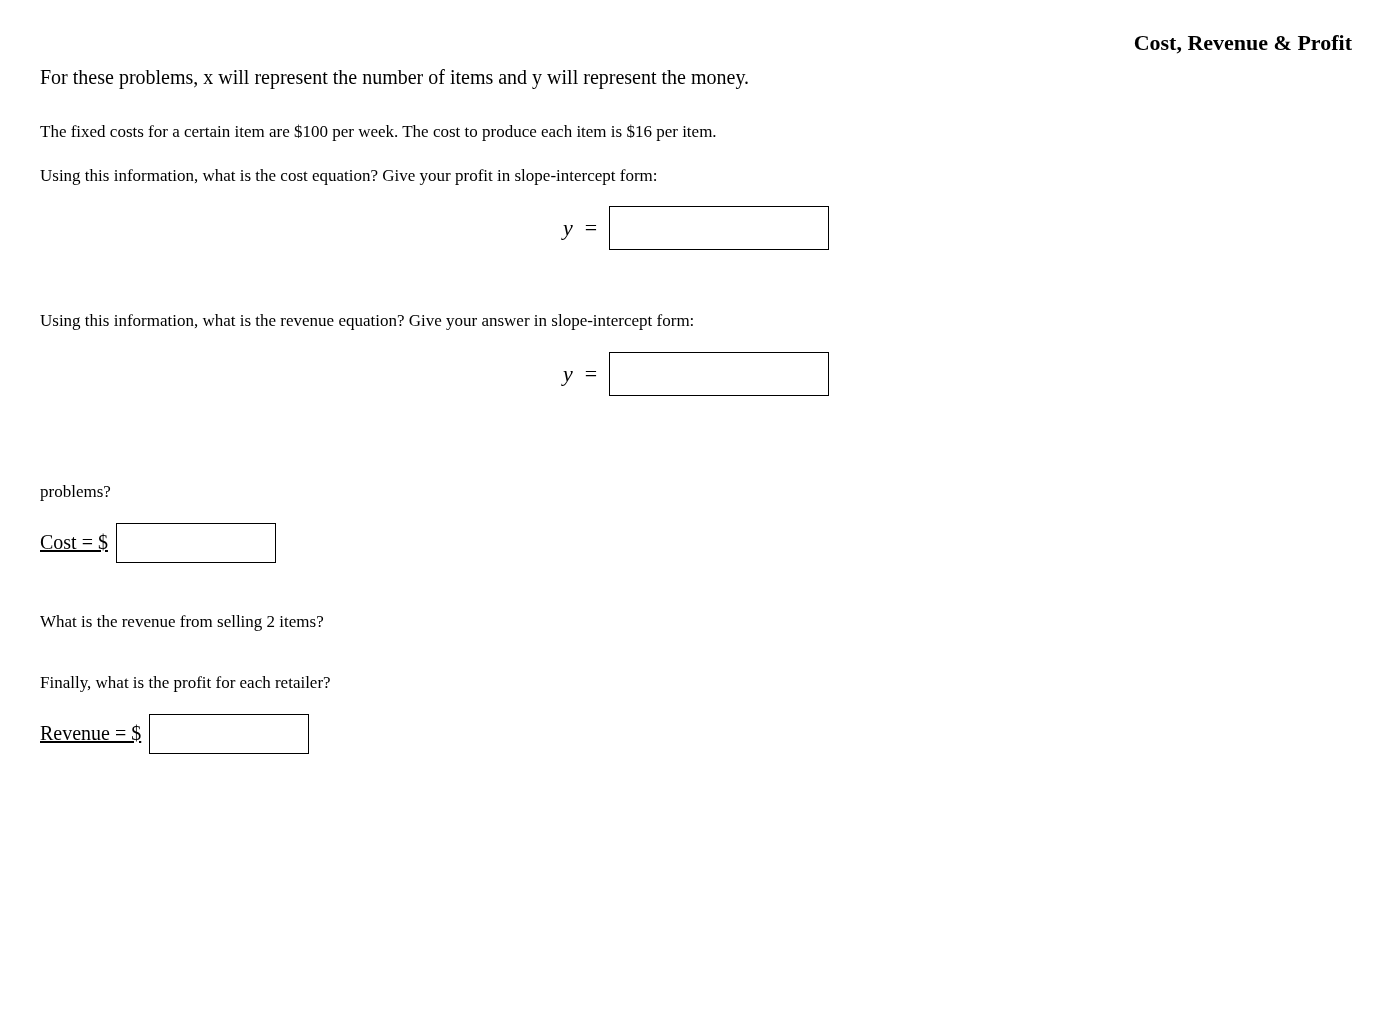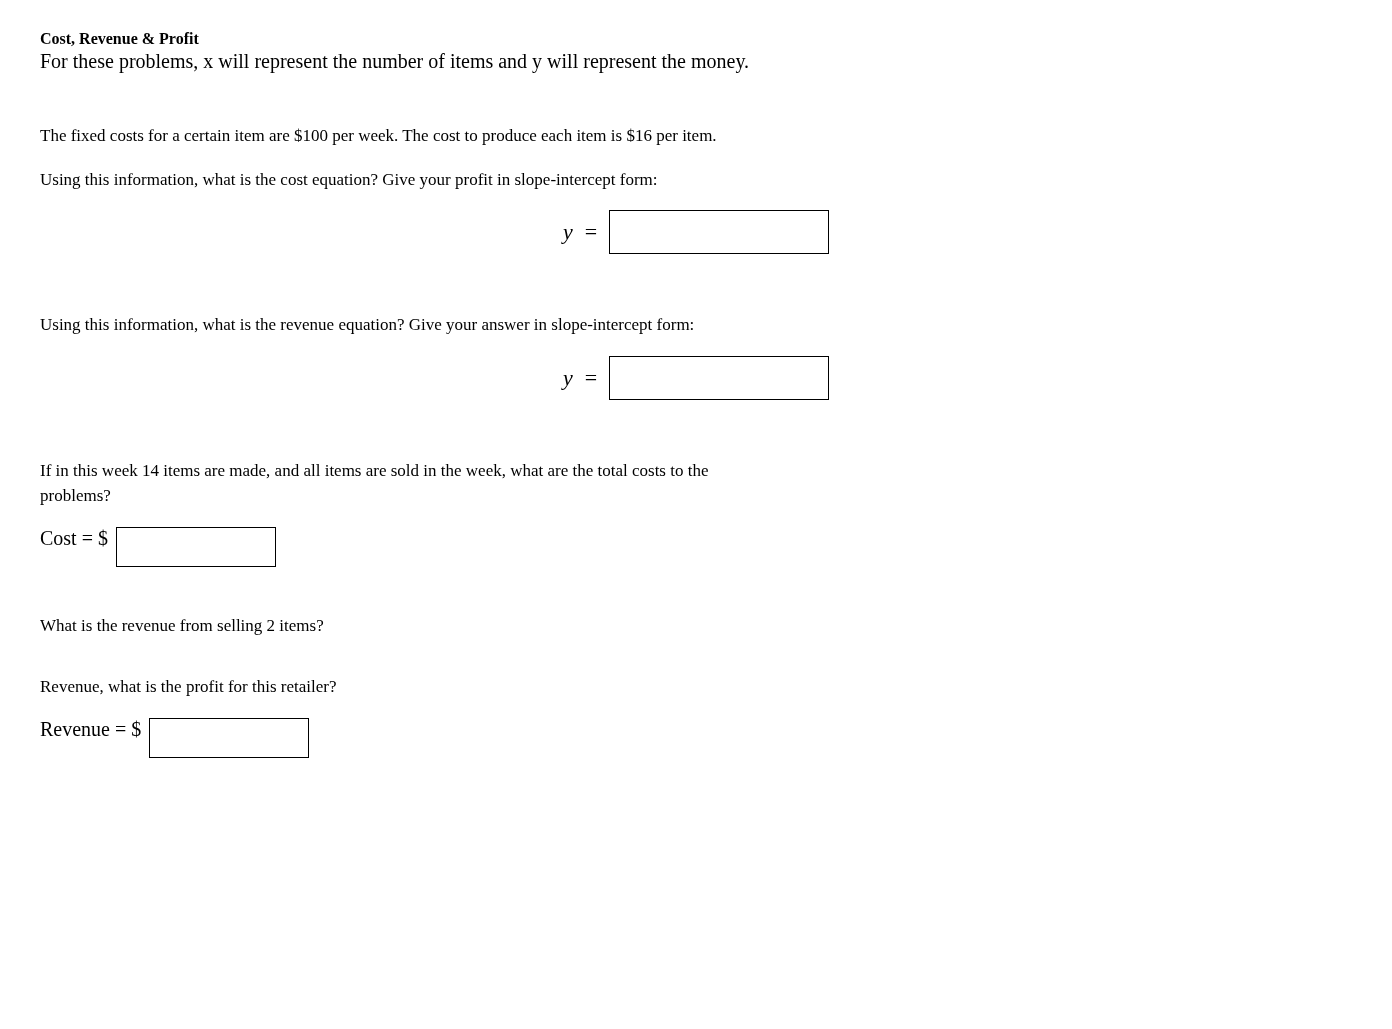--- a/index.html
+++ b/index.html
@@ -13,27 +13,28 @@
       font-family: Georgia, 'Times New Roman', serif;
       font-size: 20px;
       color: #000000;
       padding: 30px 40px;
       width: 1392px;
       min-height: 1029px;
     }
 
     .title {
       font-weight: bold;
-      font-size: 16px;
-      margin-bottom: 2px;
+      font-size: 22px;
+      margin-bottom: 10px;
+      text-align: right;
     }
 
     .subtitle {
       font-size: 20px;
-      margin-bottom: 32px;
+      margin-bottom: 12px;
     }
 
     .problem-text {
       font-size: 17px;
       margin-bottom: 18px;
       line-height: 1.5;
     }
 
     .equation-row {
       display: flex;
@@ -57,23 +58,24 @@
       width: 220px;
       height: 44px;
       font-size: 20px;
       font-family: Georgia, 'Times New Roman', serif;
       padding: 4px 8px;
       outline: none;
     }
 
     .inline-answer-row {
       display: flex;
-      align-items: flex-start;
+      align-items: center;
       gap: 8px;
       margin-bottom: 28px;
+      text-decoration: underline;
     }
 
     .inline-label {
       font-size: 20px;
     }
 
     .inline-box {
       border: 1.5px solid #000000;
       width: 160px;
       height: 40px;
@@ -121,38 +123,38 @@
       <span class="equation-label">y</span>
       <span class="equals-sign">=</span>
       <input class="answer-box" type="text" style="">
     </div>
   </div>
 
   <div class="spacer"></div>
 
   <div class="section">
     <p class="problem-text">
-      <span>If in this week 14 items are made, and all items are sold in the week, what are the total costs to the</span><br>
+      <br>
       <span>problems?</span>
     </p>
     <div class="inline-answer-row">
       <span class="inline-label">Cost = $</span>
       <input class="inline-box" type="text" style="">
     </div>
   </div>
 
   <div class="spacer"></div>
 
   <div class="section">
     <p class="problem-text">What is the revenue from selling 2 items?</p>
   </div>
 
   <div class="spacer"></div>
 
   <div class="section">
-    <p class="problem-text">Revenue, what is the profit for this retailer?</p>
+    <p class="problem-text">Finally, what is the profit for each retailer?</p>
     <div class="inline-answer-row">
       <span class="inline-label">Revenue = $</span>
       <input class="inline-box" type="text" style="">
     </div>
   </div>
 
 </div>
 
 </body></html>

